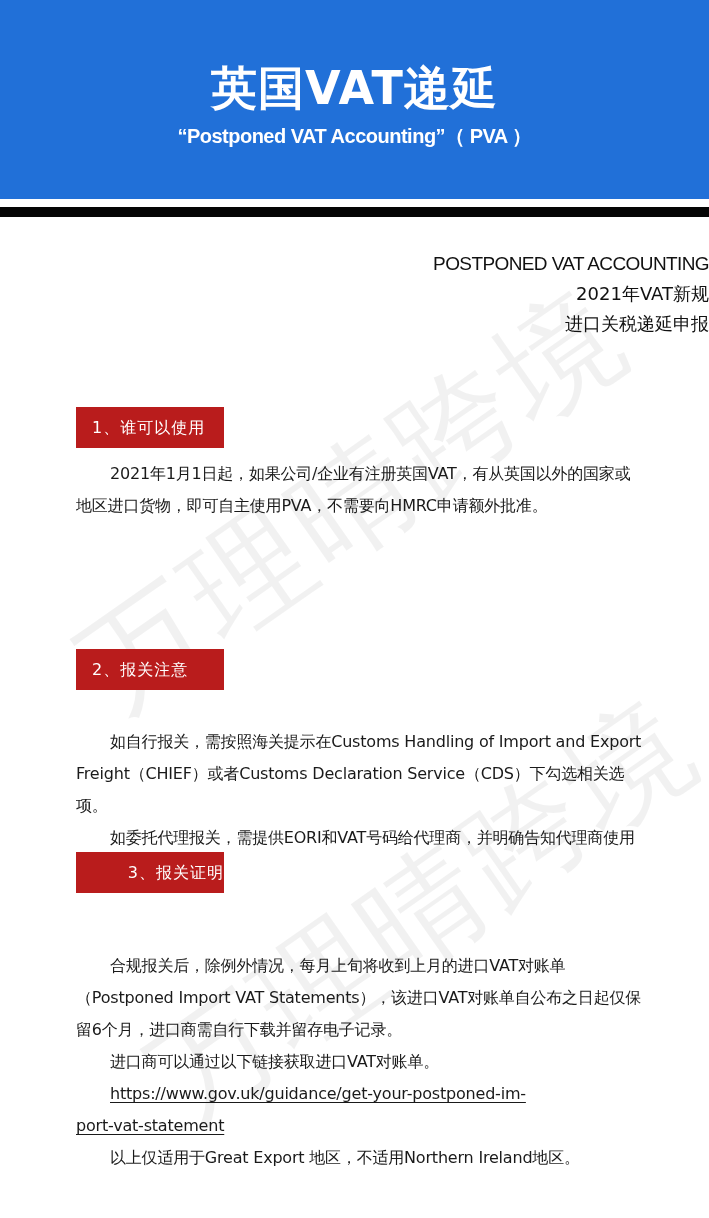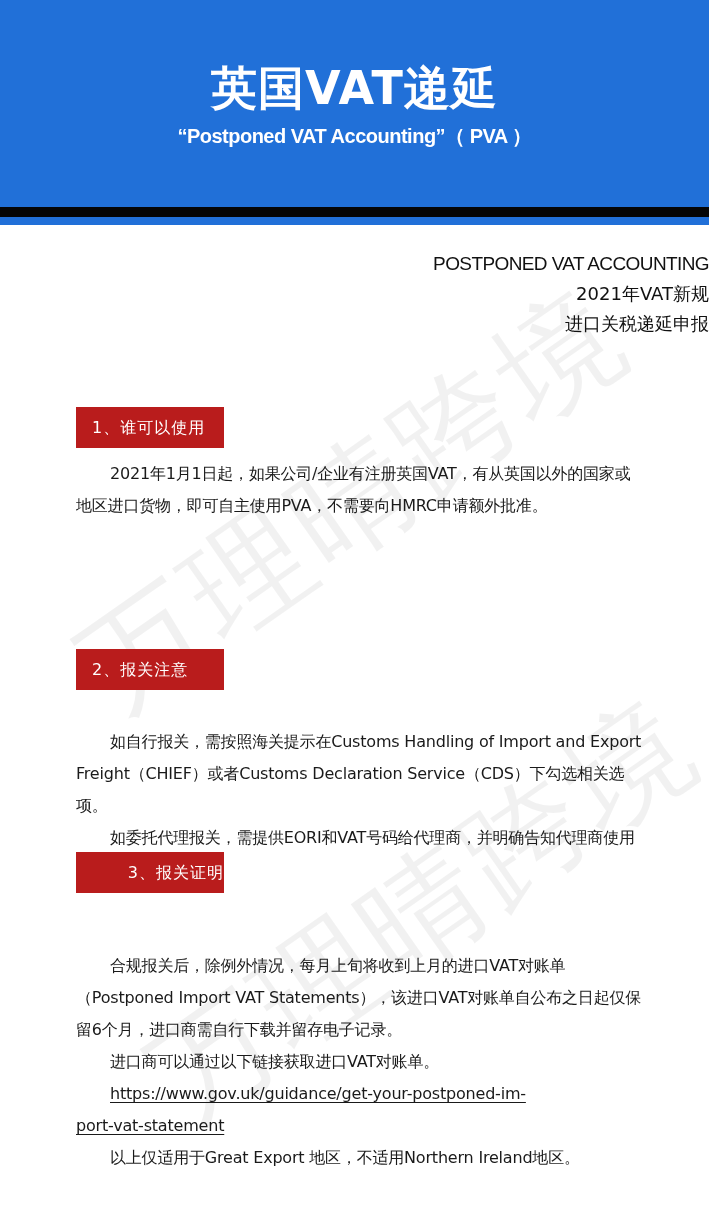--- a/index.html
+++ b/index.html
@@ -1,19 +1,19 @@
 <!DOCTYPE html>
 <html><head>
   <meta charset="utf-8">
   <style>
     * { margin: 0; padding: 0; box-sizing: border-box; }
     html, body { width: 709px; height: 1218px; background: #ffffff; overflow: hidden; }
     body { position: relative; font-family: "DejaVu Sans", "Liberation Sans", sans-serif; color: #1a1a1a; }
 
-    .hero { position: absolute; left: 0; top: 0; width: 709px; height: 225px; background: #2170d8; text-align: center; color: #ffffff; }
+    .hero { position: absolute; left: 0; top: 0; width: 709px; height: 199px; background: #2170d8; text-align: center; color: #ffffff; }
     .hero-title { position: absolute; left: 0; right: 0; top: 60px; font-size: 46px; font-weight: bold; line-height: 56px; letter-spacing: 1px; }
     .hero-sub { position: absolute; left: 0; right: 0; top: 123px; font-family: "Liberation Sans", sans-serif; font-size: 20px; font-weight: bold; line-height: 26px; letter-spacing: -0.5px; }
     .black-bar { position: absolute; left: 0; top: 207px; width: 709px; height: 10px; background: #050505; }
 
     .intro { position: absolute; left: 0; right: 0; top: 249px; text-align: right; font-size: 18px; line-height: 30px; color: #111; }
     .intro .latin { font-family: "Liberation Sans", sans-serif; font-size: 19px; letter-spacing: -0.6px; }
     .intro .lead { font-size: 18px; letter-spacing: -0.3px; }
 
     .badge { position: absolute; left: 76px; width: 148px; height: 41px; background: #b91c1c; color: #fff; font-size: 16px; line-height: 41px; padding-left: 16px; letter-spacing: 1px; }
 

